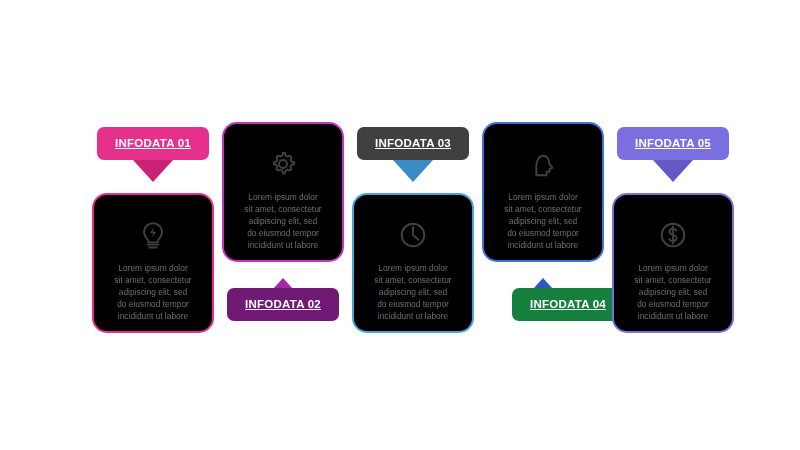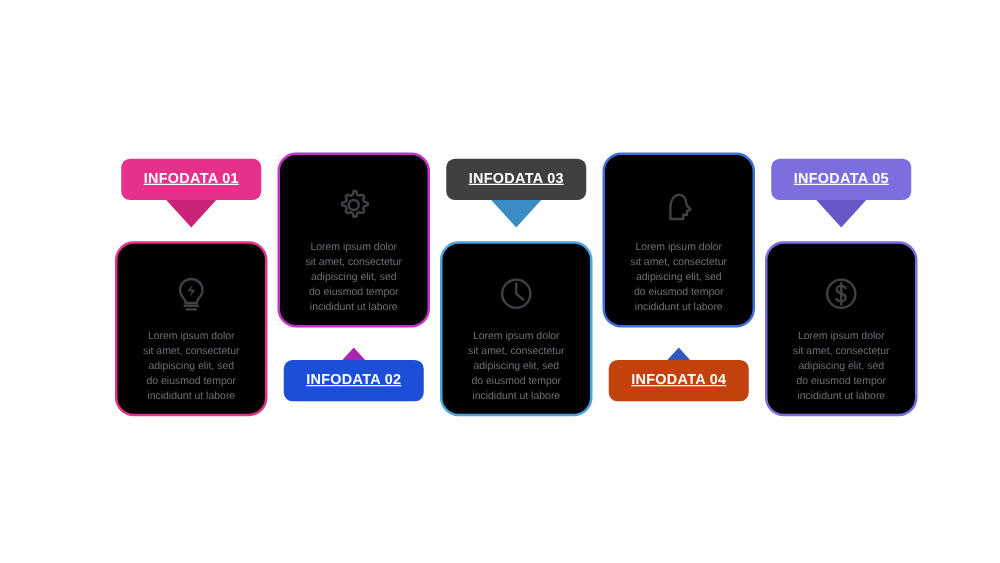--- a/index.html
+++ b/index.html
@@ -113,21 +113,21 @@
           <circle cx="17" cy="17" r="4.0" stroke="#414046" stroke-width="1.9"></circle>
         </svg>
       </div>
       <div class="desc">Lorem ipsum dolor
 sit amet, consectetur
 adipiscing elit, sed
 do eiusmod tempor
 incididunt ut labore</div>
     </div>
     <div class="ptr up" id="ptr1" style="border-bottom: 22px solid rgb(168, 37, 176);"></div>
-    <div class="banner" id="ban1" style="background: #1d4ed8; text-align: right;">
+    <div class="banner" id="ban1" style="background: #701a75; text-align: right;">
       <span class="btxt">INFODATA 02</span>
     </div>
   </div>
 
   <div class="col top" id="col2" style="left:348px;">
     <div class="banner" id="ban2" style="background: #404040;">
       <span class="btxt">INFODATA 03</span>
     </div>
     <div class="ptr down" id="ptr2" style="border-top: 22px solid rgb(59, 140, 196);"></div>
     <div class="card" id="crd2" style="border-color: rgb(75, 163, 220);">
@@ -152,21 +152,21 @@
           <path d="M10.3 28.2V19.4c0-5.6 2.6-10.6 7.0-10.6 3.4 0 5.7 3.0 5.7 6.6 0 1.9 1.6 3.4 2.9 4.5 0.6 0.5 0.5 1.2-0.3 1.4l-2.0 0.5v3.0h-3.0v3.4z" stroke="#414046" stroke-width="1.9" stroke-linejoin="round" stroke-linecap="round"></path>
         </svg>
       </div>
       <div class="desc">Lorem ipsum dolor
 sit amet, consectetur
 adipiscing elit, sed
 do eiusmod tempor
 incididunt ut labore</div>
     </div>
     <div class="ptr up" id="ptr3" style="border-bottom: 22px solid rgb(48, 89, 190);"></div>
-    <div class="banner" id="ban3" style="background: #c2410c;">
+    <div class="banner" id="ban3" style="background: #15803d; margin-left: 25px;">
       <span class="btxt">INFODATA 04</span>
     </div>
   </div>
 
   <div class="col top" id="col4" style="left:608px;">
     <div class="banner" id="ban4" style="background: rgb(123, 111, 224);">
       <span class="btxt">INFODATA 05</span>
     </div>
     <div class="ptr down" id="ptr4" style="border-top: 22px solid rgb(101, 88, 198);"></div>
     <div class="card" id="crd4" style="border-color: rgb(123, 111, 224);">

